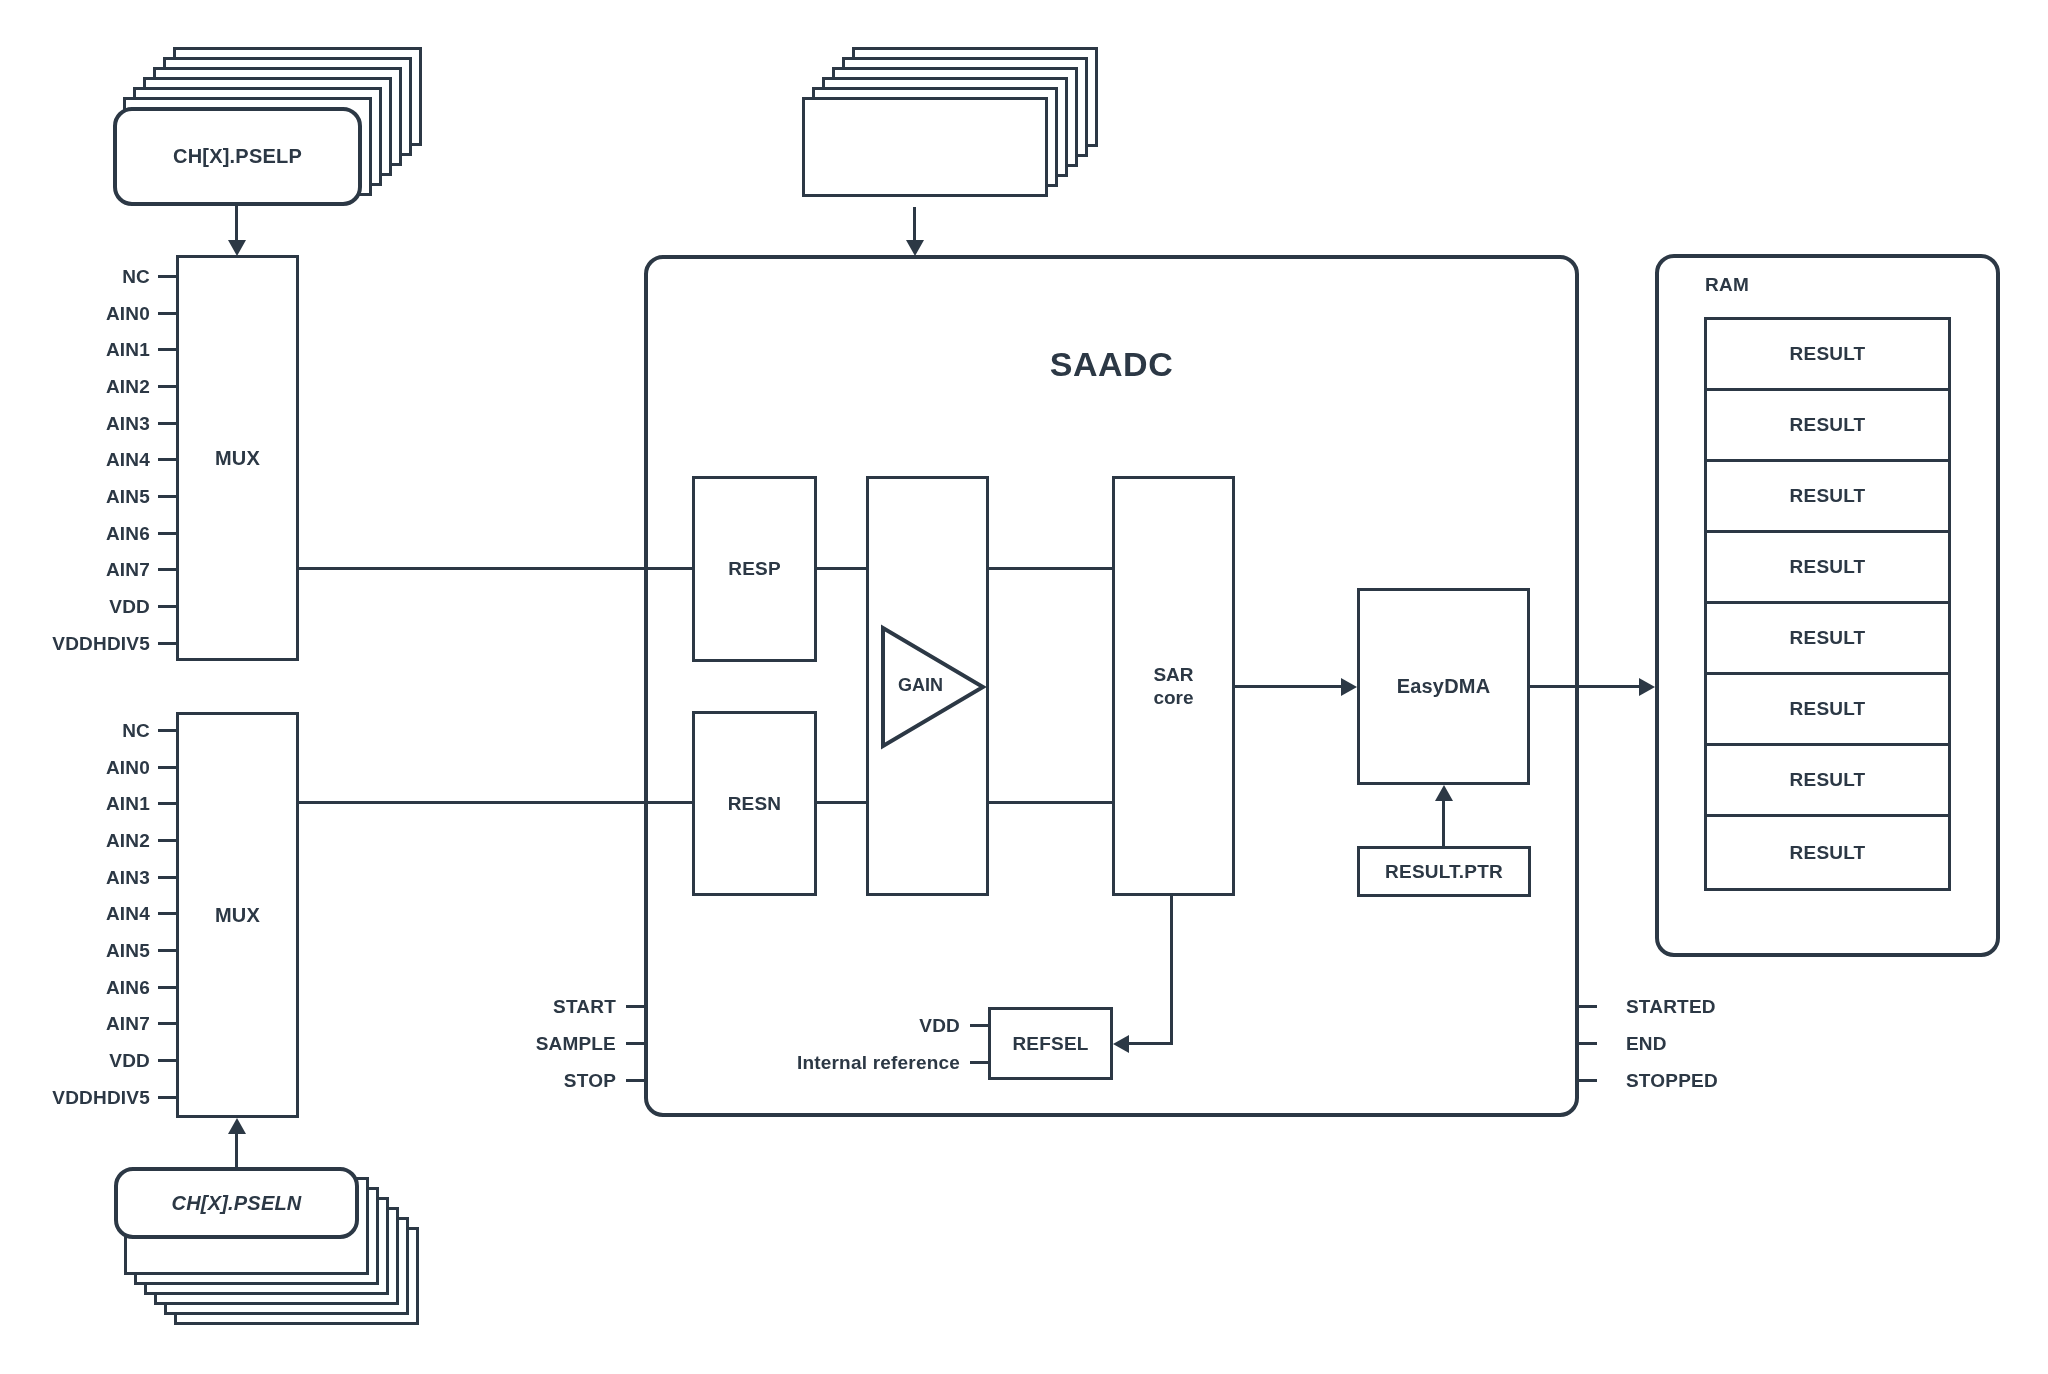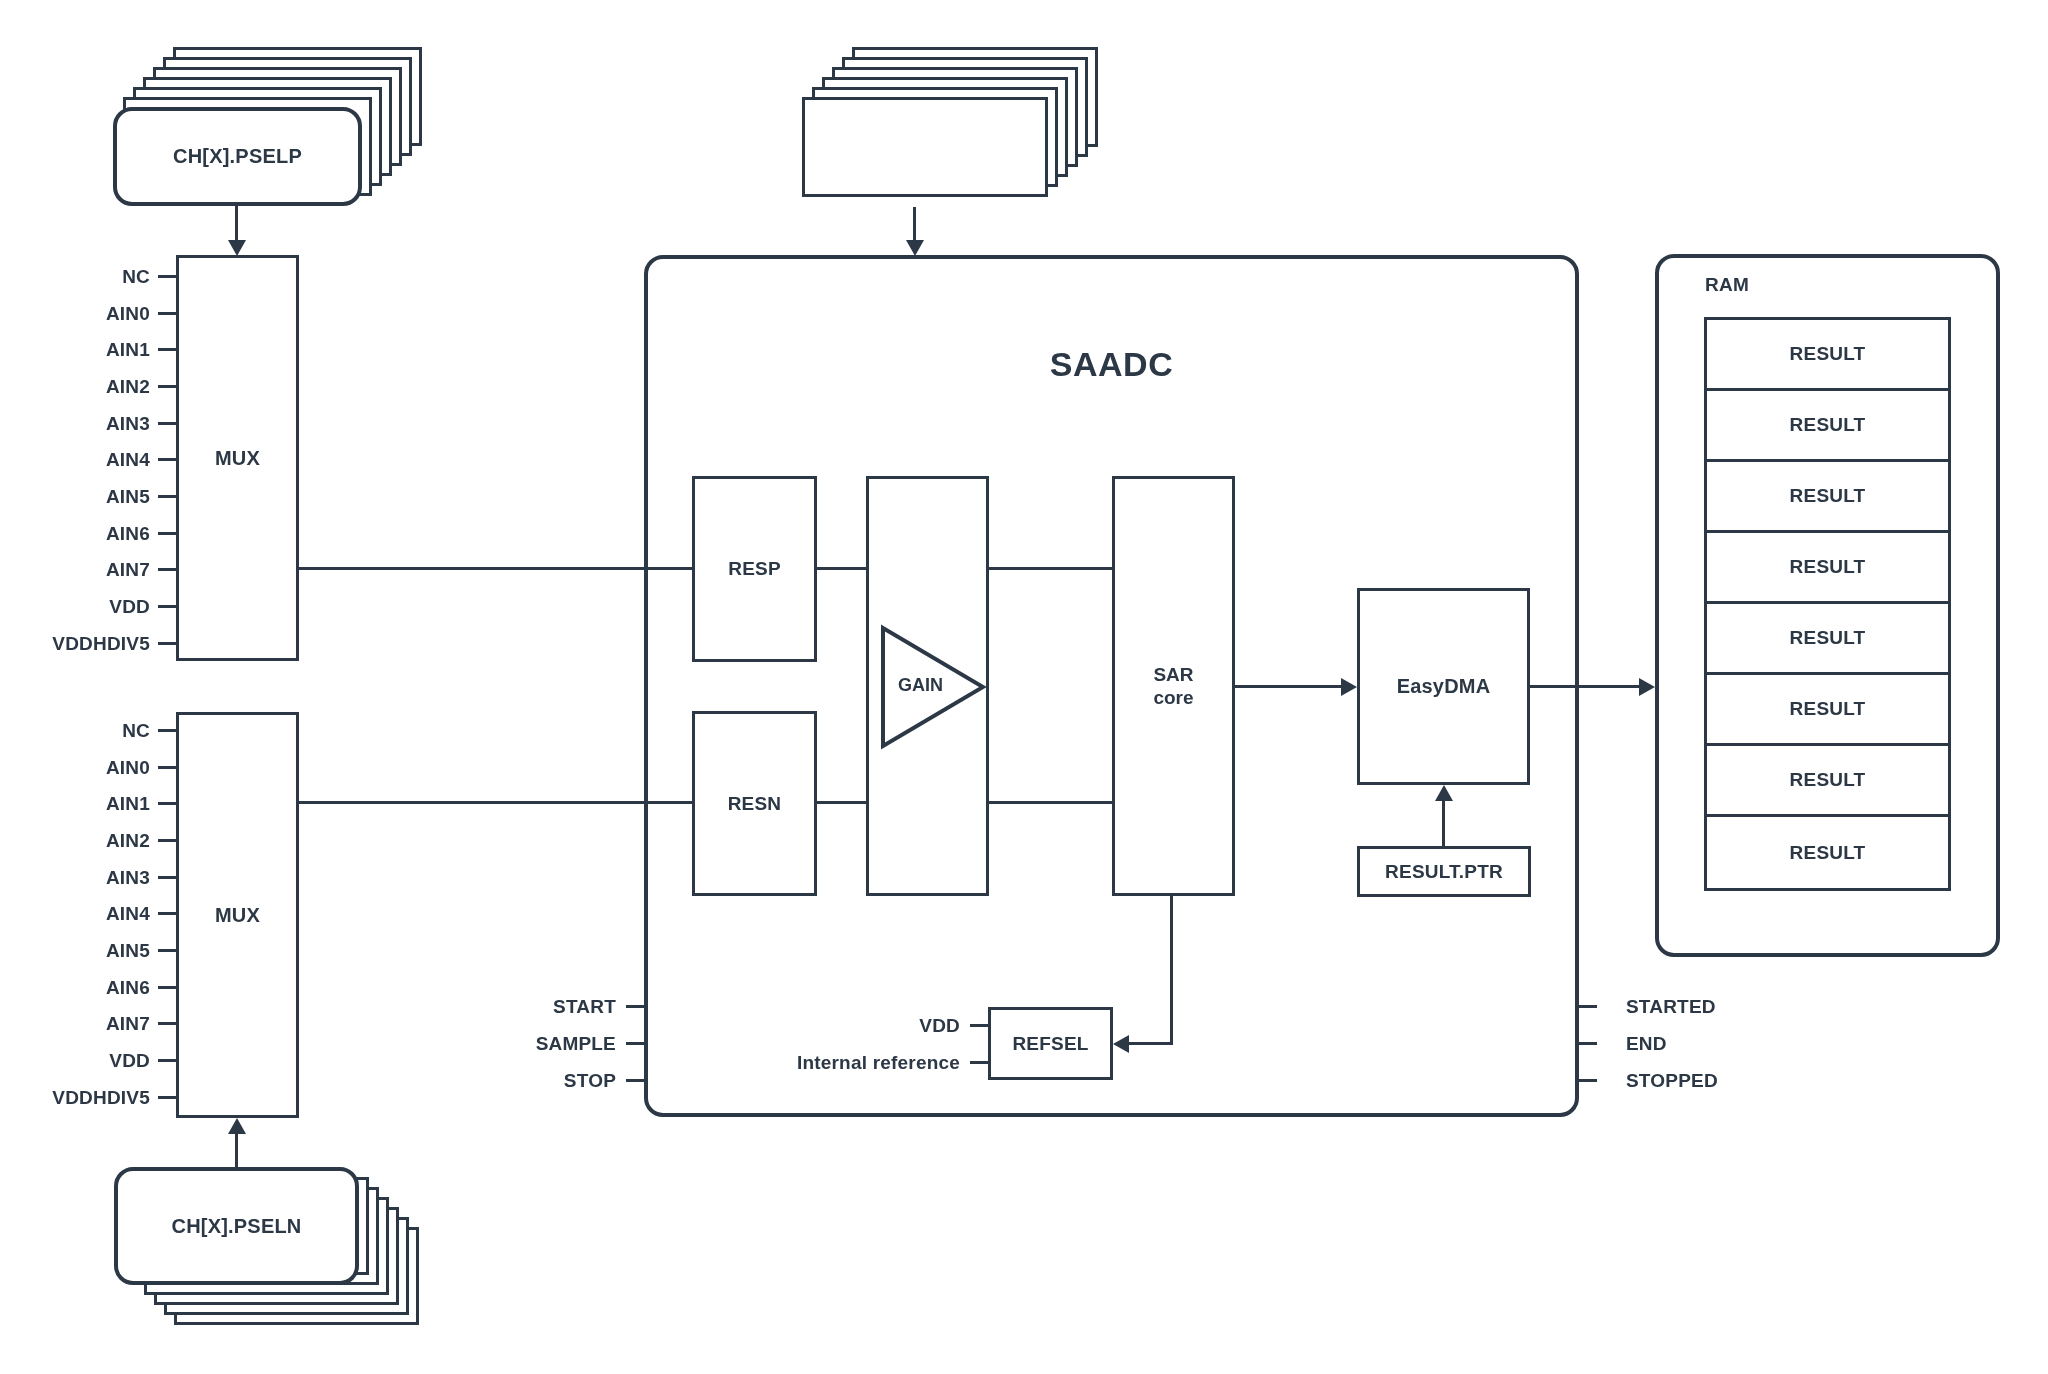--- a/index.html
+++ b/index.html
@@ -79,21 +79,21 @@
   <div class="stack-layer" style="left:822px;top:77px;width:246px;height:100px;"></div>
   <div class="stack-layer" style="left:812px;top:87px;width:246px;height:100px;"></div>
   <div class="stack-layer" style="left:802px;top:97px;width:246px;height:100px;"></div>
 
   <div class="stack-layer" style="left:174px;top:1227px;width:245px;height:98px;"></div>
   <div class="stack-layer" style="left:164px;top:1217px;width:245px;height:98px;"></div>
   <div class="stack-layer" style="left:154px;top:1207px;width:245px;height:98px;"></div>
   <div class="stack-layer" style="left:144px;top:1197px;width:245px;height:98px;"></div>
   <div class="stack-layer" style="left:134px;top:1187px;width:245px;height:98px;"></div>
   <div class="stack-layer" style="left:124px;top:1177px;width:245px;height:98px;"></div>
-  <div class="box b4" style="left:114px;top:1167px;width:245px;height:118px;">
+  <div class="box b4" style="left:114px;top:1167px;width:245px;height:72px;font-style:italic;">
     <span class="lbl" style="font-size:20px;">CH[X].PSELN</span>
   </div>
 
   <div class="box" style="left:176px;top:255px;width:123px;height:406px;">
     <span class="lbl" style="font-size:20px;">MUX</span>
   </div>
   <div class="box" style="left:176px;top:712px;width:123px;height:406px;">
     <span class="lbl" style="font-size:20px;">MUX</span>
   </div>
 

